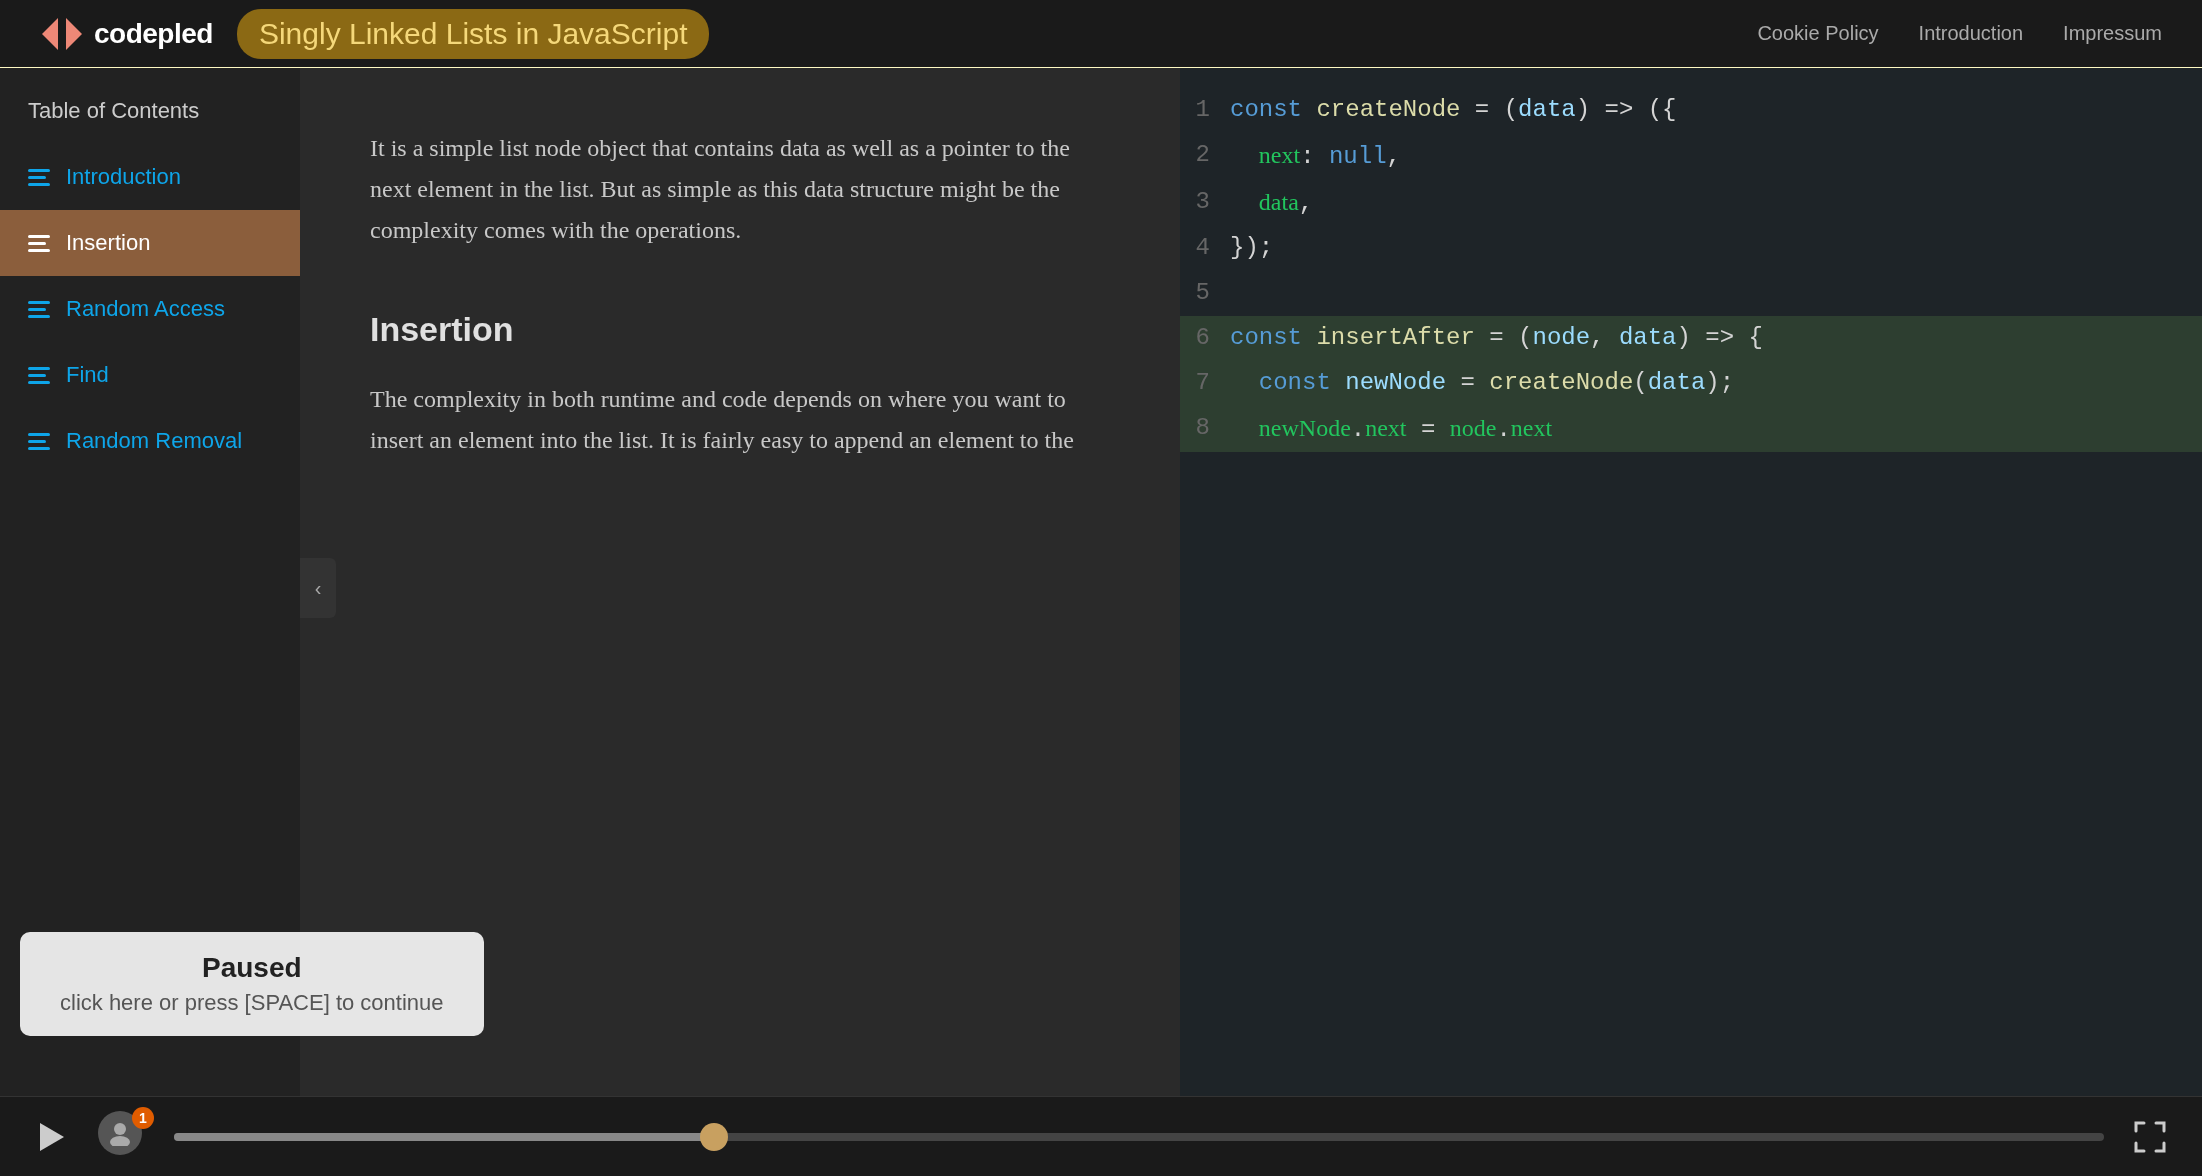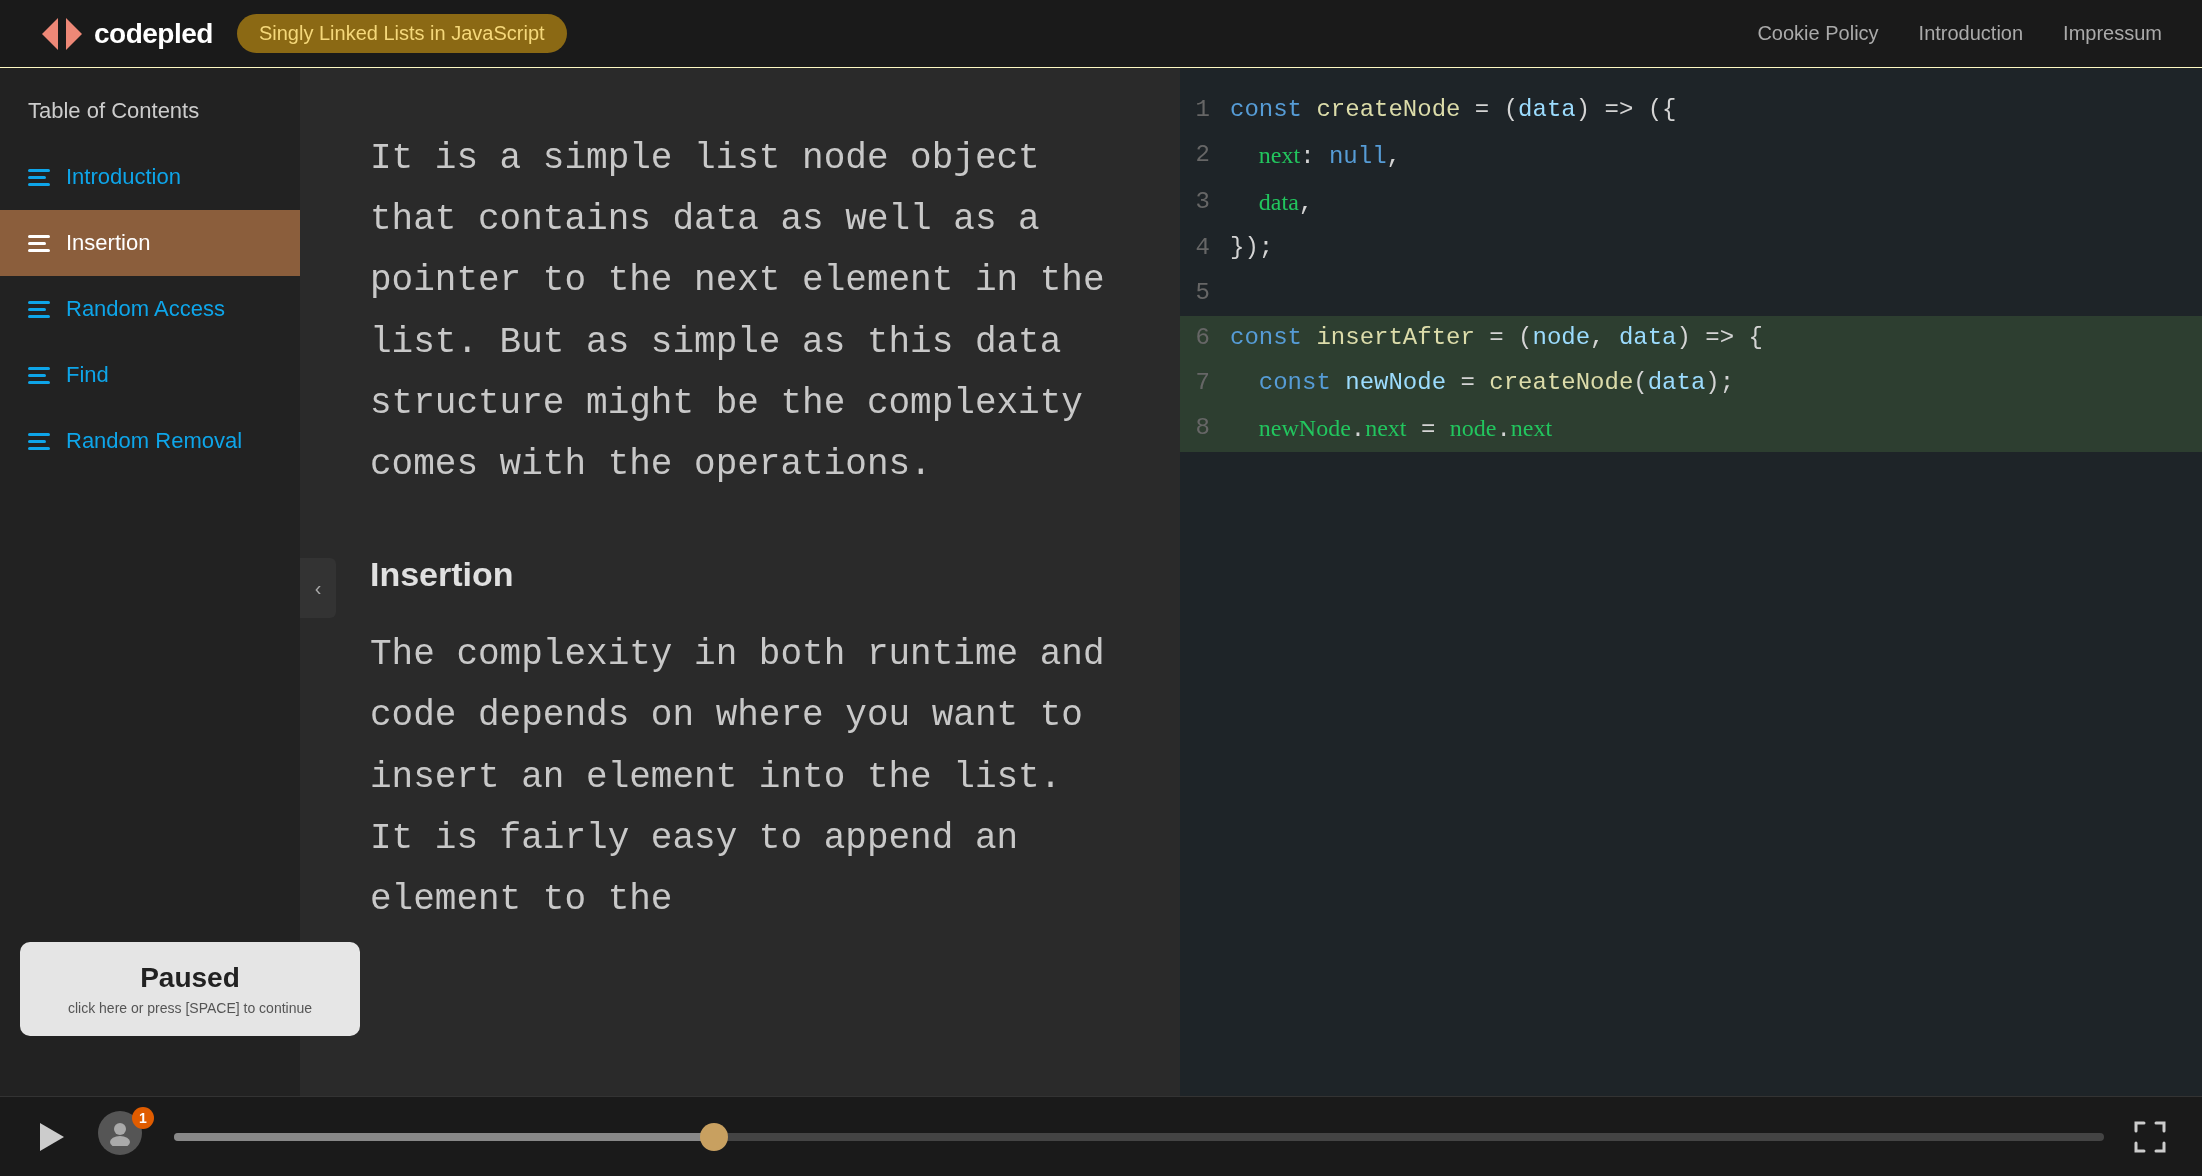--- a/index.html
+++ b/index.html
@@ -44,21 +44,21 @@
       color: #fff;
       font-size: 28px;
       font-weight: 600;
       letter-spacing: -0.5px;
     }
     .course-title-badge {
       background: #8b6914;
       color: #f5d87a;
       padding: 8px 22px;
       border-radius: 24px;
-      font-size: 20px;
+      font-size: 30px;
       font-weight: 500;
     }
     .topnav-right {
       display: flex;
       gap: 40px;
       align-items: center;
     }
     .topnav-link {
       color: #aaa;
       font-size: 20px;
@@ -144,24 +144,24 @@
 
     
     .article-panel {
       width: 880px;
       background: #2a2a2a;
       overflow-y: auto;
       padding: 60px 70px;
       flex-shrink: 0;
     }
     .article-text {
-      font-size: 36px;
+      font-size: 24px;
       line-height: 1.7;
       color: #c8c8c8;
-      font-family: Liberation Mono, monospace;
+      font-family: Liberation Serif, serif;
       margin-bottom: 60px;
     }
     .article-section-title {
       font-size: 34px;
       font-weight: 700;
       color: #e0e0e0;
       margin-bottom: 30px;
     }
 
     
@@ -216,21 +216,21 @@
       text-align: center;
       z-index: 20;
       min-width: 340px;
     }
     .paused-title {
       font-size: 28px;
       font-weight: 600;
       margin-bottom: 6px;
     }
     .paused-sub {
-      font-size: 14px;
+      font-size: 22px;
       color: #555;
     }
 
     
     .bottom-bar {
       position: absolute;
       bottom: 0;
       left: 0;
       right: 0;
       height: 80px;

